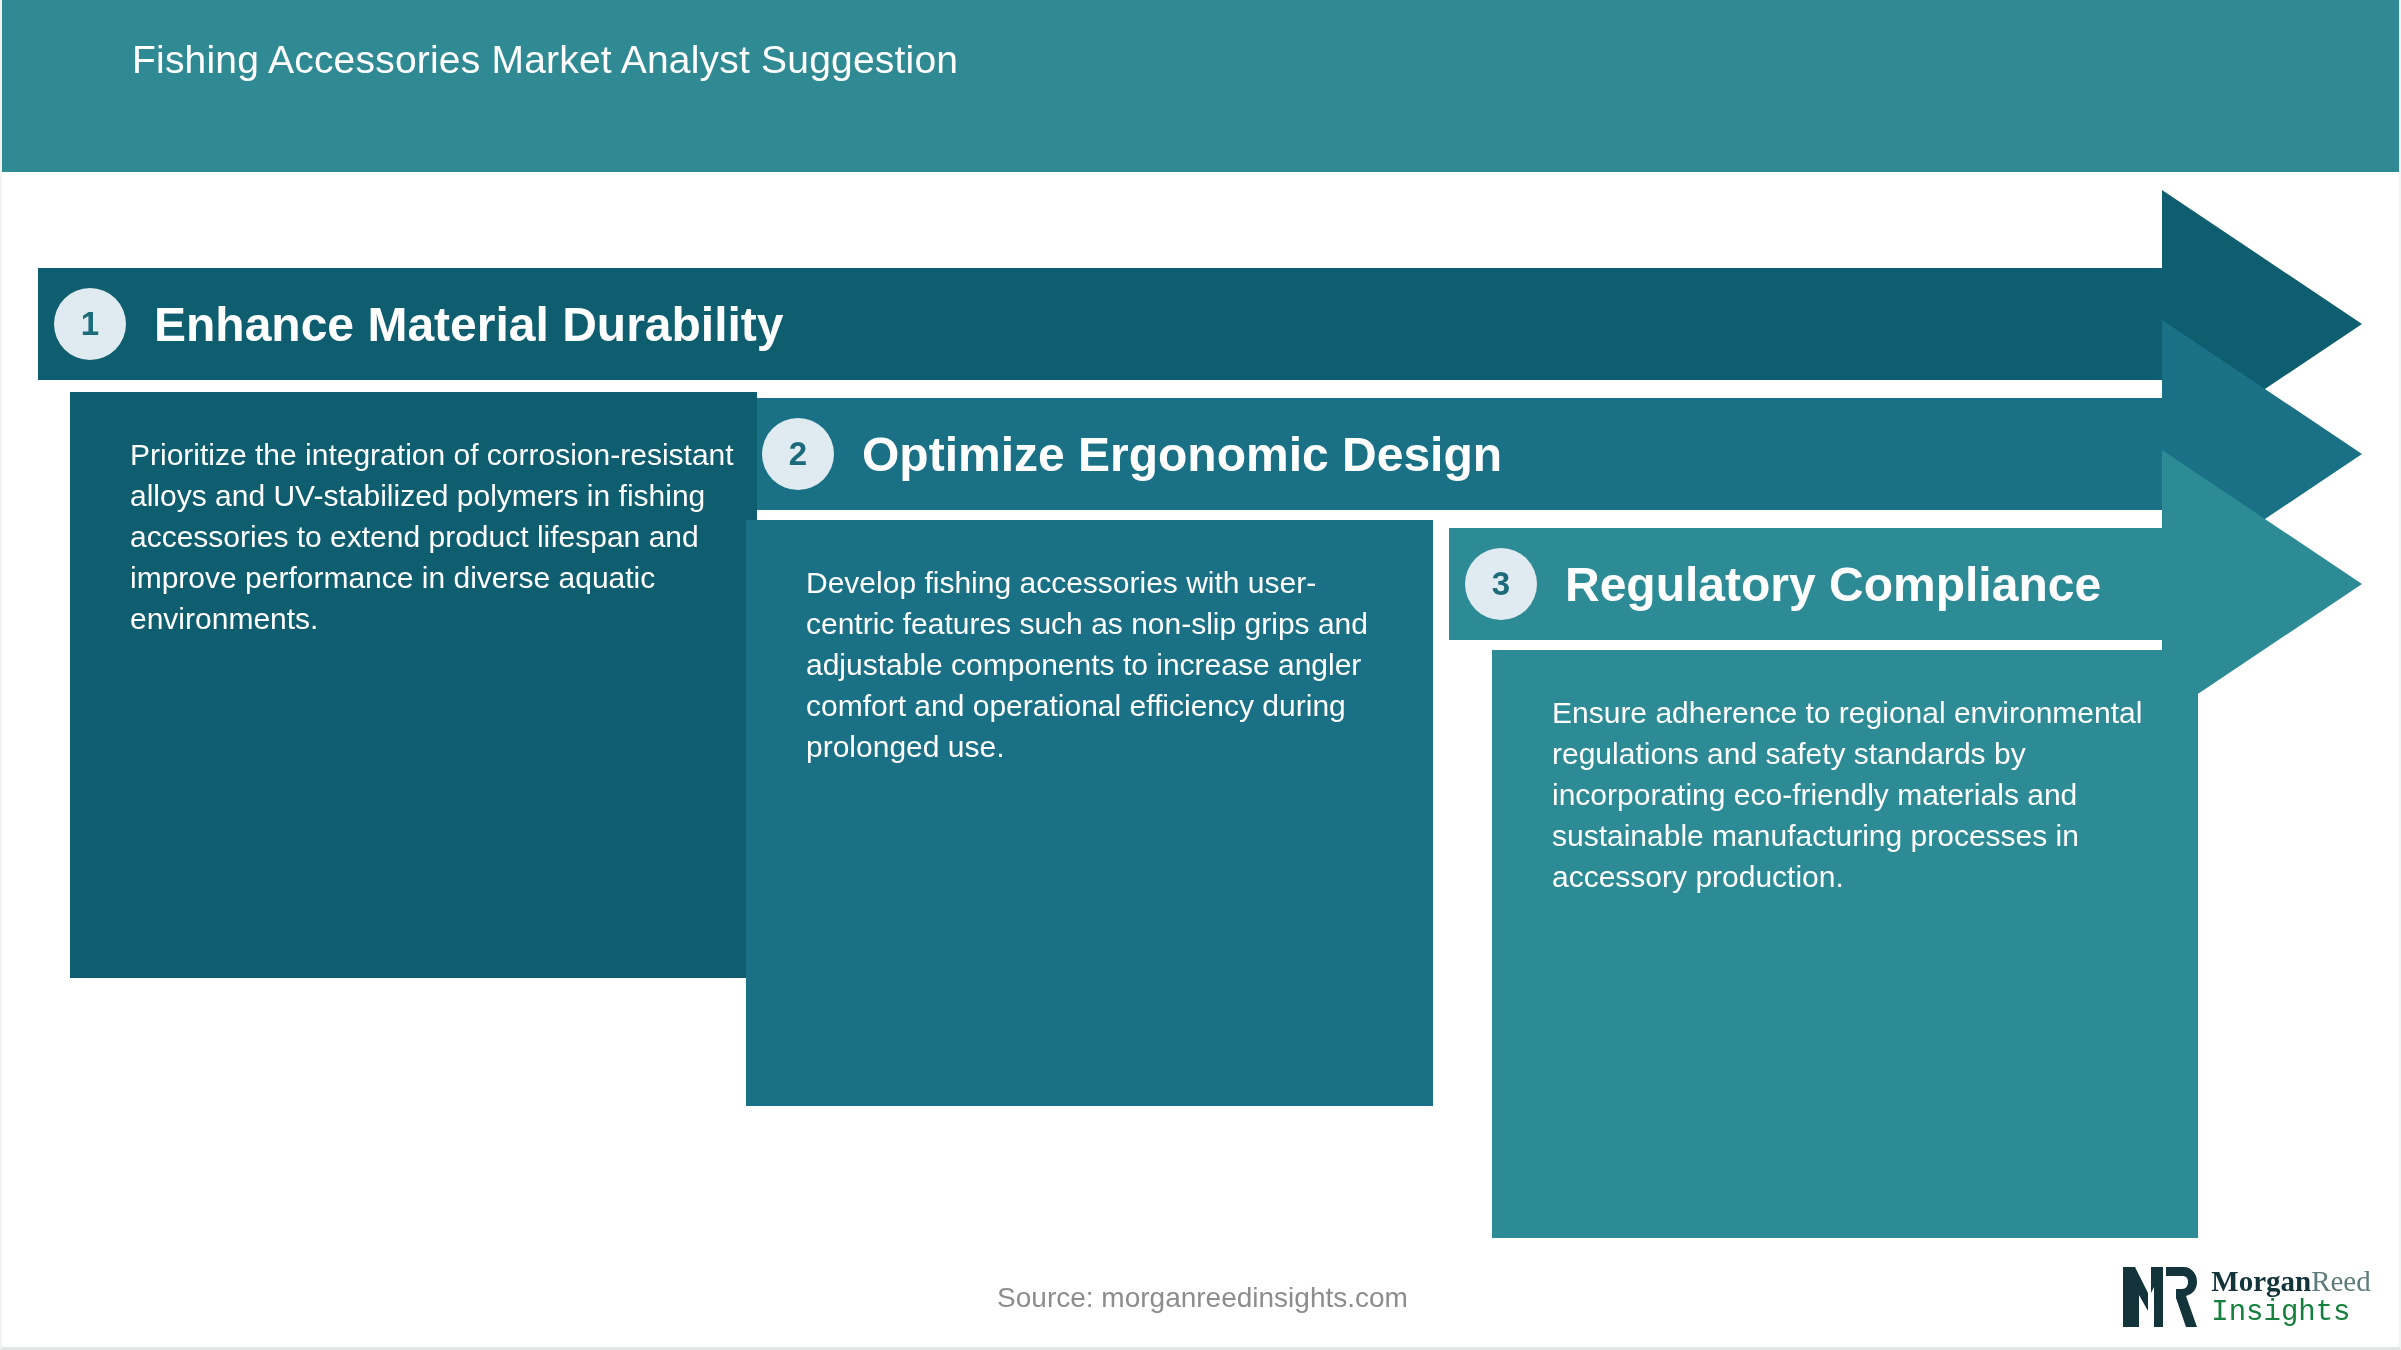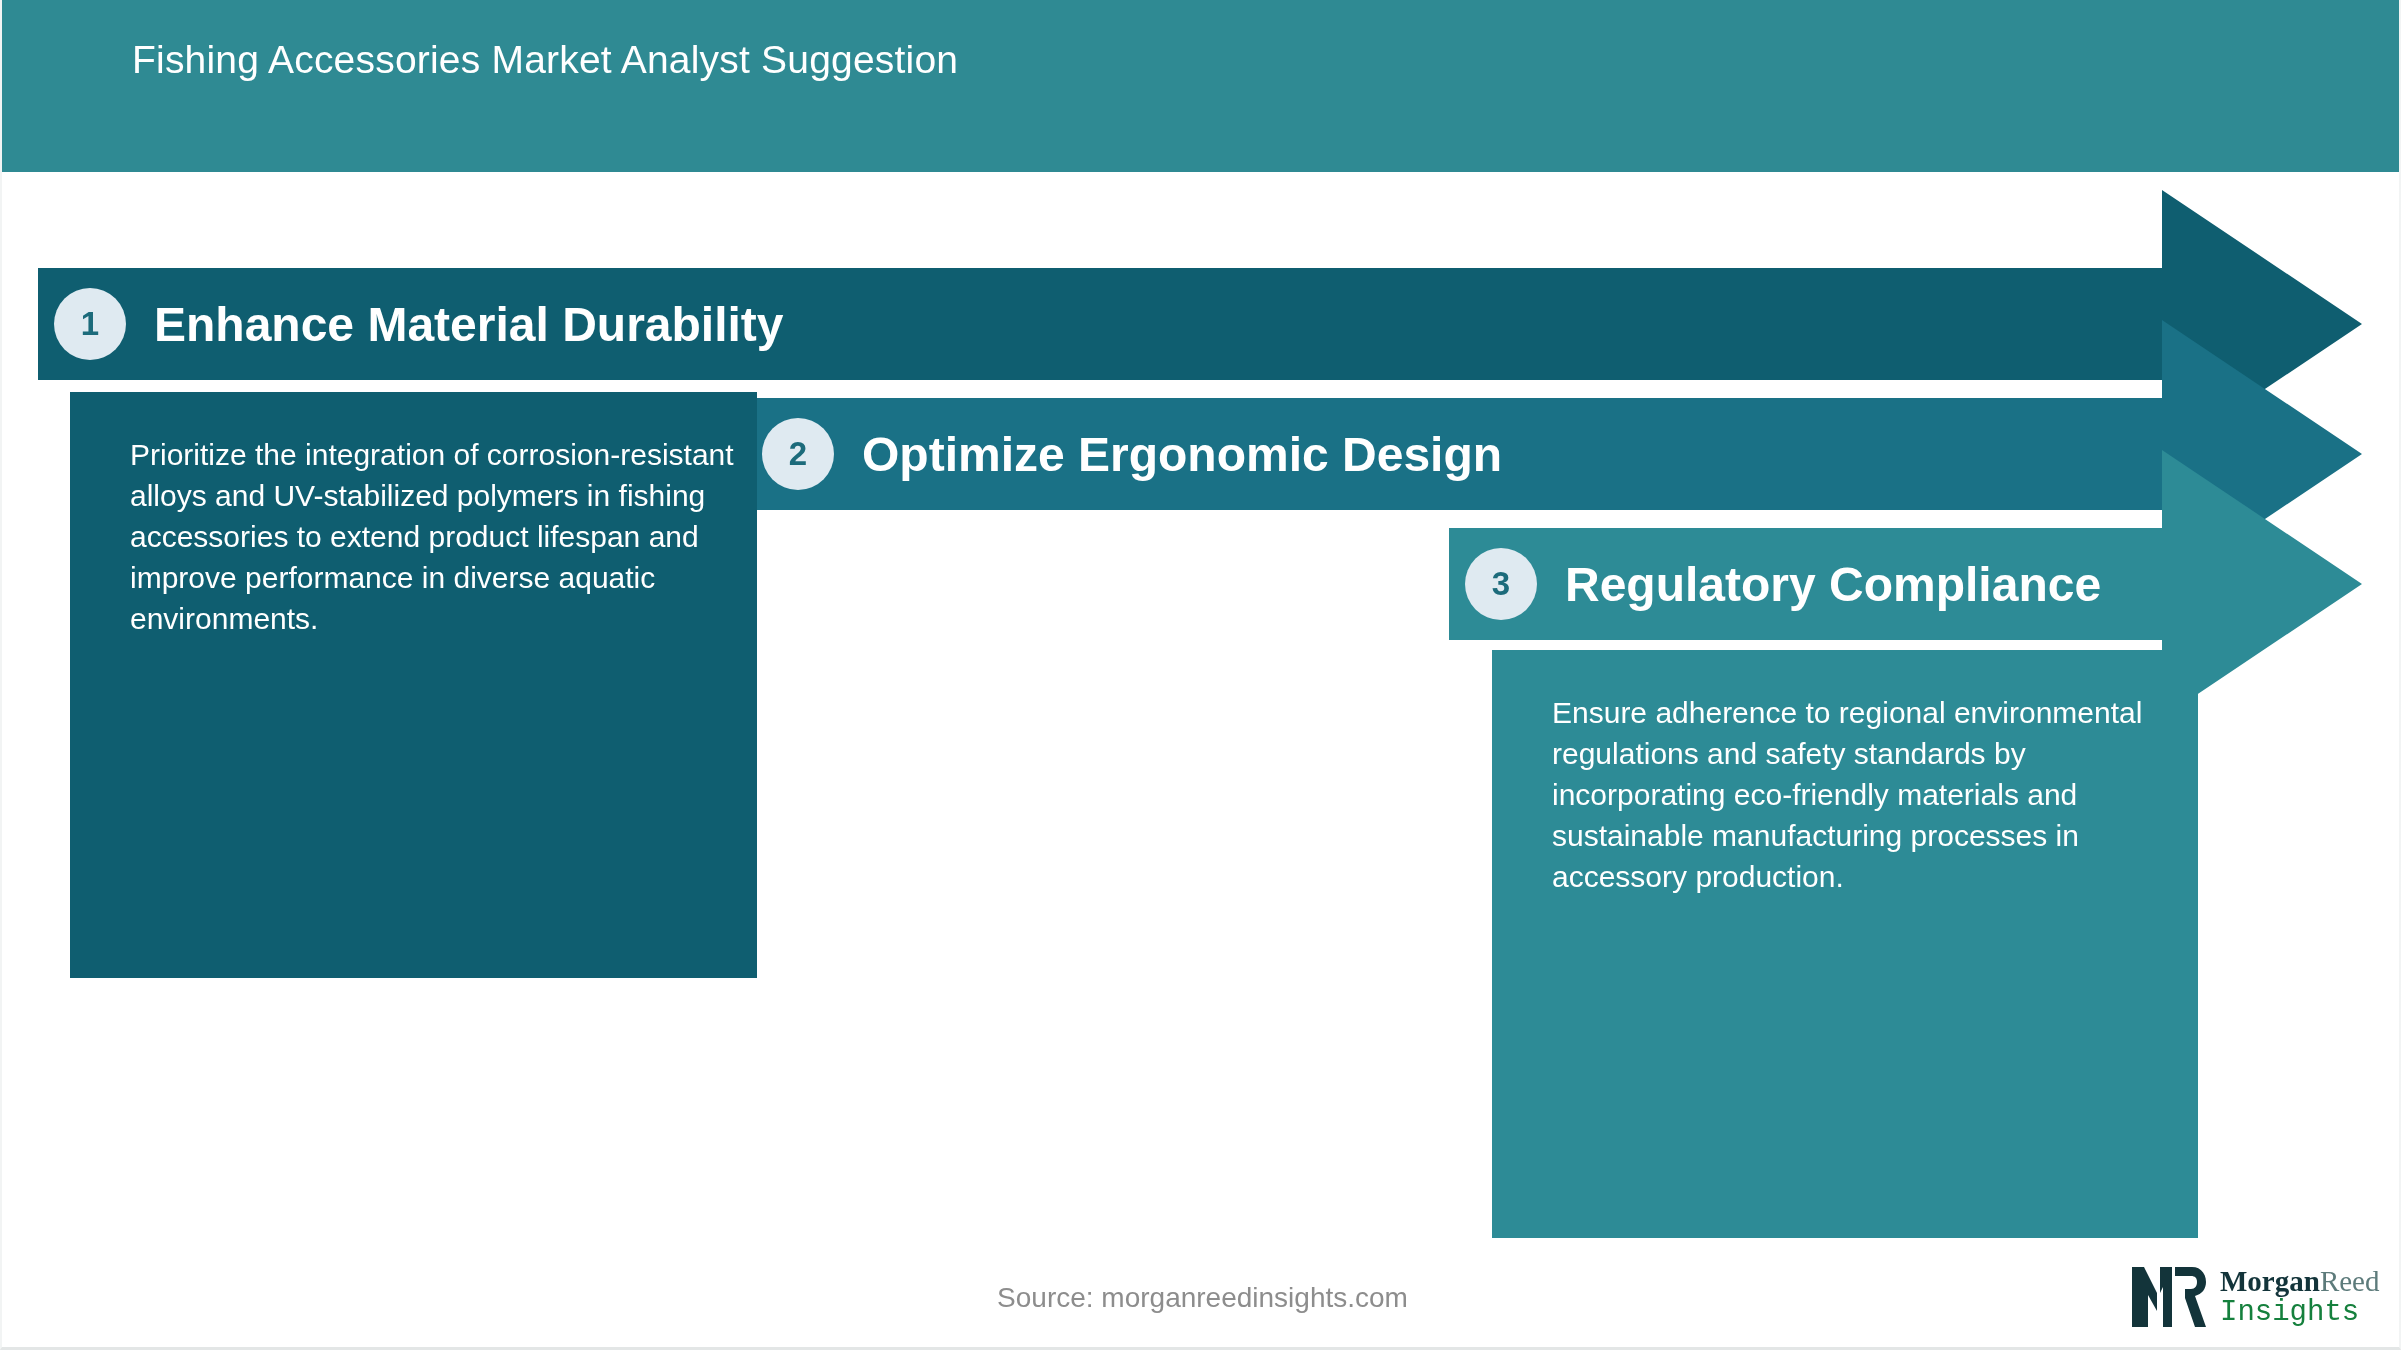--- a/index.html
+++ b/index.html
@@ -78,21 +78,21 @@
 
   
   #source{
     position:absolute; left:0; top:1282px; width:2401px;
     text-align:center;
     font-size:28px; color:#8d8d8d;
   }
   #logo{
     position:absolute; left:2128px; top:1262px;
     width:232px; height:70px;
-    display:flex; align-items:center;
+    display:flex; align-items:center;justify-content:center;
   }
   #logo-mark{ flex:0 0 auto; }
   #logo-words{ margin-left:14px; line-height:1.0; }
   #logo-line1{ font-family:"Liberation Serif", serif; font-size:29px; white-space:nowrap; }
   #logo-morgan{ font-weight:bold; color:#13343a; }
   #logo-reed{ font-weight:normal; color:#5d7b7b; }
   #logo-line2{ font-family:Liberation Mono, monospace; font-size:29px; color:#15803d; margin-top:2px; }
 </style>
 </head>
 <body>
@@ -130,20 +130,23 @@
     <div class="band-num">
       <span>3</span>
     </div>
     <div class="band-title">Regulatory Compliance</div>
   </div>
 
   <div class="body-box" id="box1">
     <div class="body-text">Prioritize the integration of corrosion-resistant alloys and UV-stabilized polymers in fishing accessories to extend product lifespan and improve performance in diverse aquatic environments.</div>
   </div>
 
+  <div class="body-box" id="box2">
+    <div class="body-text">Develop fishing accessories with user-centric features such as non-slip grips and adjustable components to increase angler comfort and operational efficiency during prolonged use.</div>
+  </div>
 
   <div class="body-box" id="box3">
     <div class="body-text">Ensure adherence to regional environmental regulations and safety standards by incorporating eco-friendly materials and sustainable manufacturing processes in accessory production.</div>
   </div>
 
   <div id="source">Source: morganreedinsights.com</div>
 
   <div id="logo">
     <svg id="logo-mark" width="76" height="64" viewBox="0 0 76 64">
 

